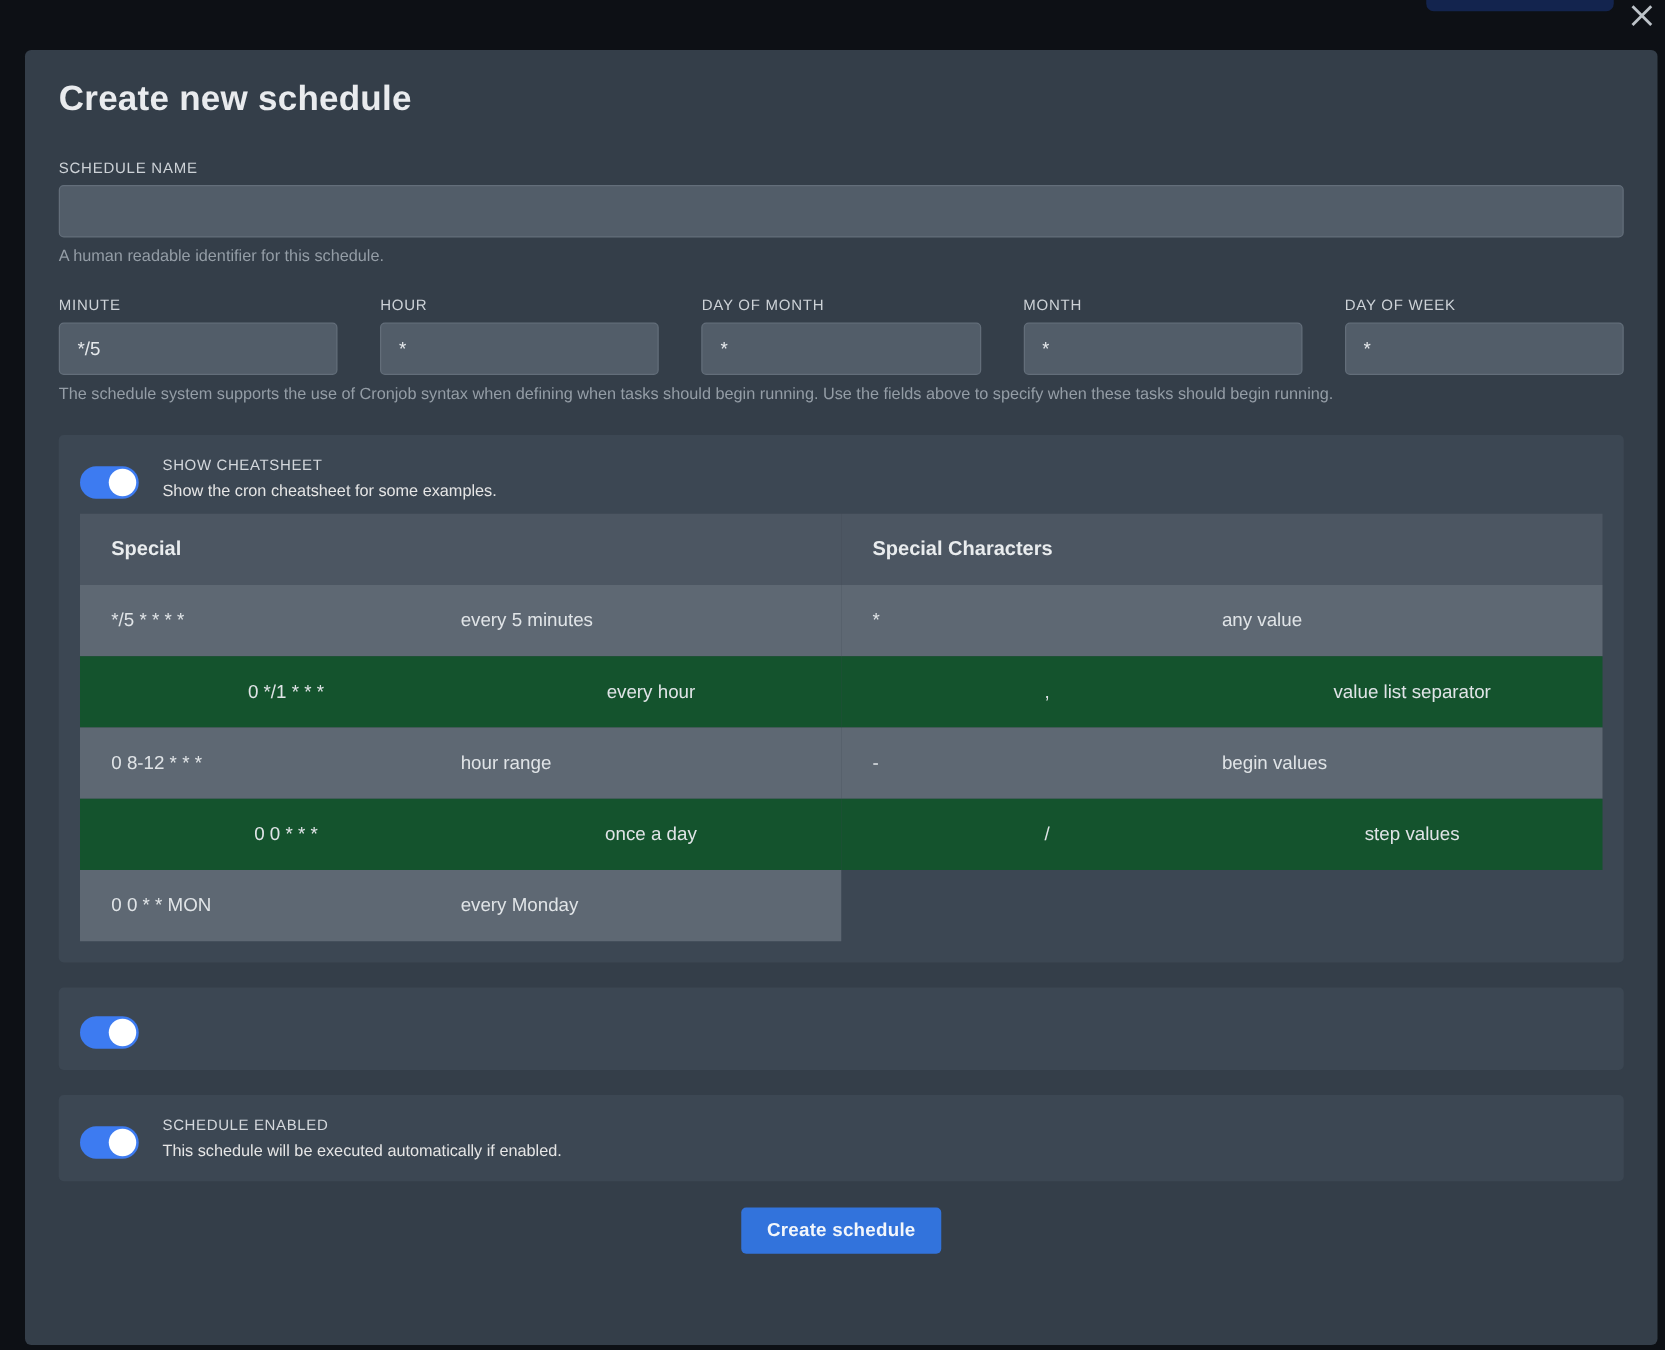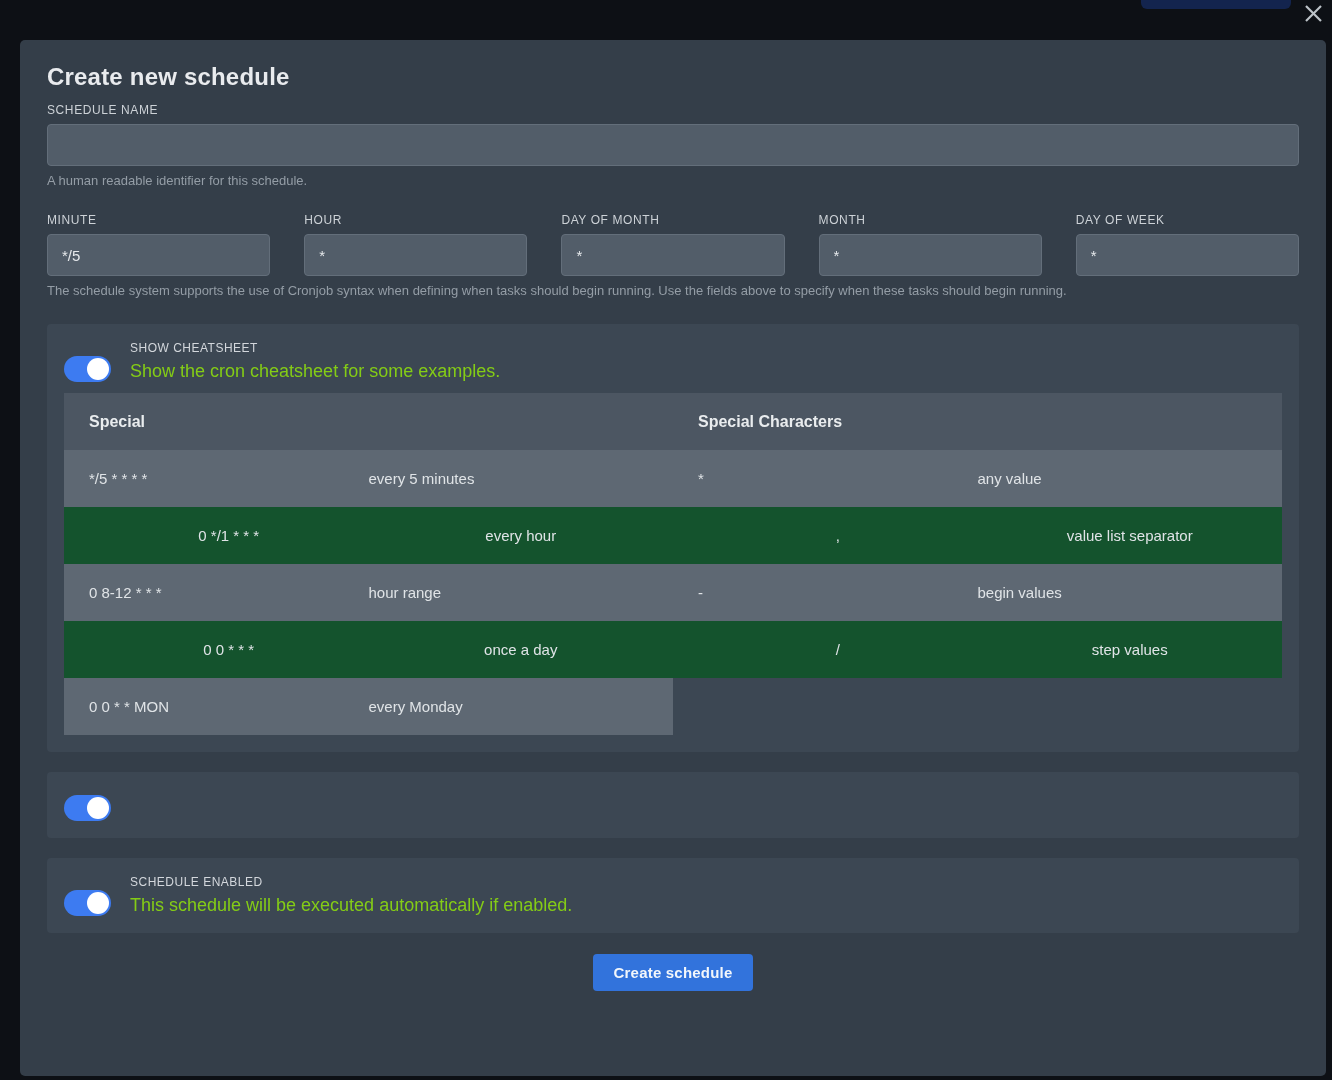--- a/index.html
+++ b/index.html
@@ -18,54 +18,54 @@
     position:absolute; left:1300px; top:2px; width:26px; height:26px;
     display:flex; align-items:center; justify-content:center; cursor:pointer;
   }
   
   .modal {
     position:absolute; left:20px; top:40px; width:1306px; height:1036px;
     background:#343e49; border-radius:5px; padding:23px 27px 24px 27px;
     color:#e4e7ea;
   }
   .modal-title {
-    font-size:24px; font-weight:600; color:#e9ebee; letter-spacing:.2px;
-    margin-bottom:12px;
+    font-size:28px; font-weight:600; color:#e9ebee; letter-spacing:.2px;
+    margin-bottom:32px;
   }
   .field-label {
     display:block; font-size:12px; font-weight:400; color:#cdd2d7;
     letter-spacing:.6px; margin-bottom:7px;
   }
   .text-input {
     width:100%; height:42px; background:#525d69; border:1px solid #636e7a;
     border-radius:4px; color:#e6e9ec; font-size:15px; padding:0 14px;
     font-family:"Liberation Sans","DejaVu Sans",sans-serif; outline:none;
   }
   .helper {
     font-size:13px; color:#949da6; margin-top:7px;
   }
   .cron-row {
     display:grid; grid-template-columns:repeat(5,1fr); gap:34px; margin-top:25px;
   }
   .panel {
     background:#3c4753; border-radius:4px; margin-top:26px; padding:17px;
   }
-  .toggle-row { display:flex; align-items:flex-end; }
+  .toggle-row { display:flex; align-items:center; }
   .toggle {
     flex:0 0 auto; width:47px; height:26px; border-radius:13px; background:#3d7bf1;
     position:relative; cursor:pointer; margin-right:19px; margin-top:6px;
   }
   .toggle .knob {
     position:absolute; right:2px; top:2px; width:22px; height:22px;
     border-radius:50%; background:#ffffff;
   }
   .toggle-texts .t-label {
     font-size:12px; color:#d3d7dc; letter-spacing:.5px; margin-bottom:6px;
   }
-  .toggle-texts .t-desc { font-size:18px; color:#84cc16; }
+  .toggle-texts .t-desc { font-size:13px; color:#e5e5e5; }
   
   .cheat-tables { display:flex; margin-top:11px; }
   .cheat-table { width:50%; }
   .ct-header {
     height:57px; line-height:57px; background:#4c5662; padding-left:25px;
     font-size:16px; font-weight:700; color:#e9ecee;
   }
   .ct-row { height:57px; display:flex; align-items:center; font-size:15px; color:#e0e4e7; }
   .ct-row.light { background:#5e6873; }
   .ct-row.dark  { background:#14532d;text-align:center; }

